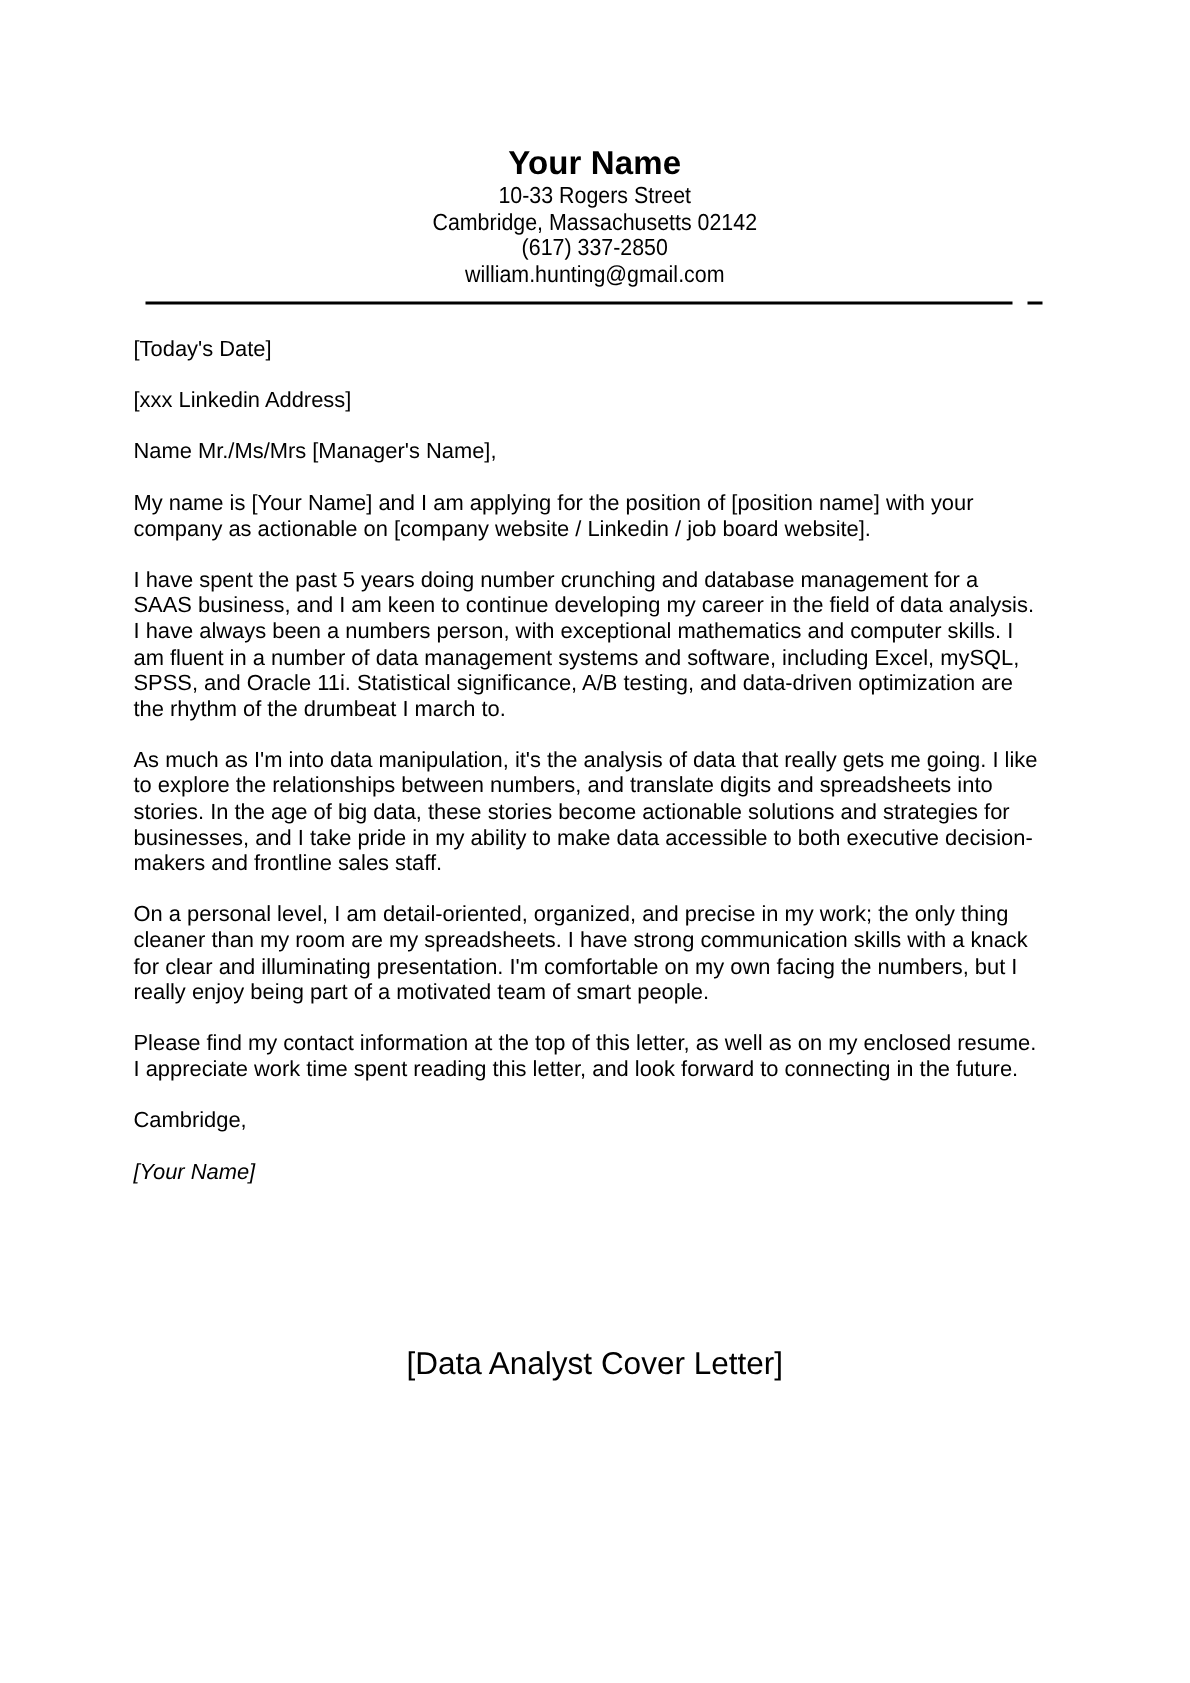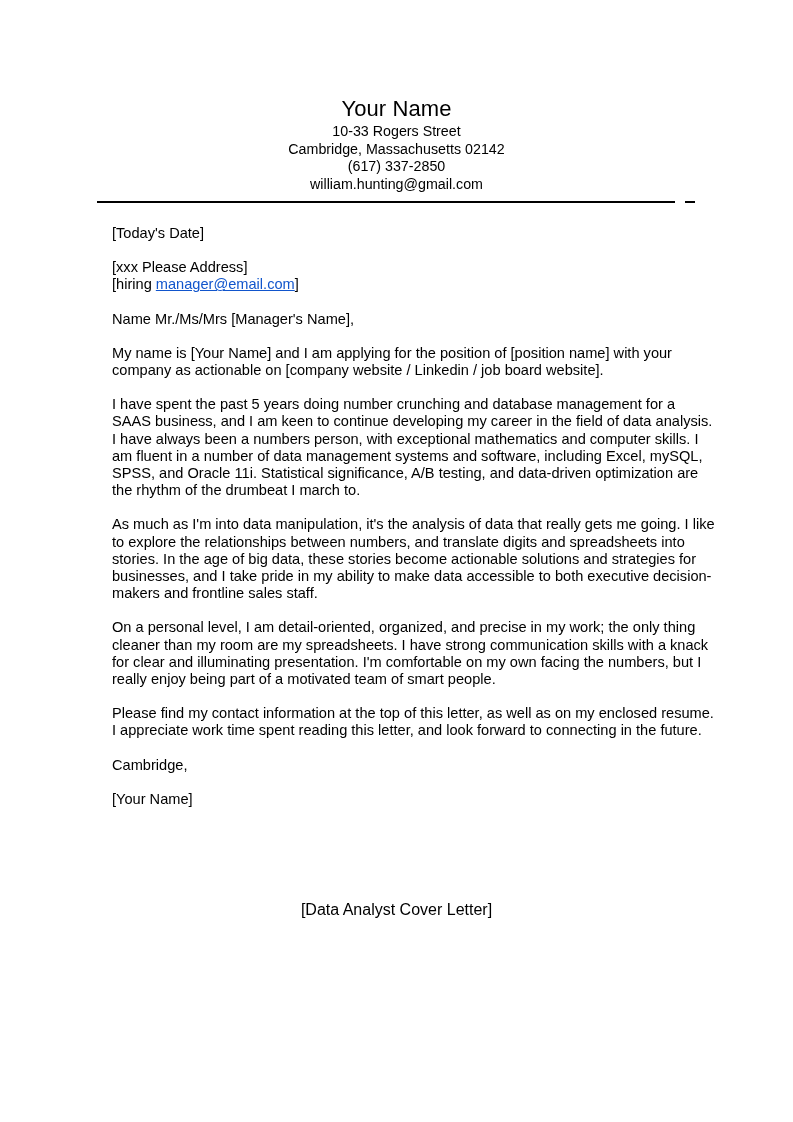--- a/index.html
+++ b/index.html
@@ -24,21 +24,21 @@
   .letterhead {
     position: absolute;
     left: 0;
     top: 96px;
     width: 793px;
     text-align: center;
   }
 
   .letterhead-name {
     font-size: 22px;
-    font-weight: normal;
+    font-weight: bold;
     line-height: 26px;
     letter-spacing: 0.1px;
     color: #000;
     margin: 0;
   }
 
   .letterhead-line {
     font-family: "Liberation Sans Narrow", "Liberation Sans", sans-serif;
     font-stretch: condensed;
     font-size: 15.5px;
@@ -72,37 +72,38 @@
     left: 588px;
     top: 2px;
     width: 10px;
     height: 2px;
     background: #000;
   }
 
   
   .letter {
     position: absolute;
-    left: 112px;
+    left: 89px;
     top: 225px;
     width: 604px;
     font-family: "Liberation Sans Narrow", "Liberation Sans", sans-serif;
     font-stretch: condensed;
     font-size: 14.6px;
     line-height: 17.2px;
     color: #000;
   }
 
   .letter p {
     margin: 0 0 17px 0;
     white-space: pre-line;
   }
 
   .letter p.tight {
     margin-bottom: 0;
+    font-style: italic;
   }
 
   .letter .block {
     margin: 0 0 17px 0;
   }
 
   .letter .block .ln {
     display: block;
     white-space: pre;
   }
@@ -113,21 +114,21 @@
   }
 
   
   .caption {
     position: absolute;
     left: 0;
     top: 897px;
     width: 793px;
     text-align: center;
     font-family: "Liberation Sans", sans-serif;
-    font-size: 16px;
+    font-size: 21px;
     line-height: 26px;
     color: #000;
   }
 </style>
 </head>
 <body>
 
 <div class="page">
 
   <div class="letterhead">
@@ -143,22 +144,21 @@
     <div class="divider-tick"></div>
   </div>
 
   <div class="letter">
 
     <div class="block">
       <span class="ln">[Today's Date]</span>
     </div>
 
     <div class="block">
-      <span class="ln">[xxx Please Address]</span>
-      <span class="ln"><span>[hiring </span><a class="email-link" href="#">manager@email.com</a><span>]</span></span>
+      <span class="ln">[xxx Linkedin Address]</span>
     </div>
 
     <p>Name Mr./Ms/Mrs [Manager's Name],</p>
     <p>My name is [Your Name] and I am applying for the position of [position name] with your company as actionable on [company website / Linkedin  / job board website].</p>
     <p>I have spent the past 5 years doing number crunching and database management for a SAAS business, and I am keen to continue developing my career in the field of data analysis. I have always been a numbers person, with exceptional mathematics and computer skills. I am fluent in a number of data management systems and software, including Excel, mySQL, SPSS, and Oracle 11i. Statistical significance, A/B testing, and data-driven optimization are the rhythm of the drumbeat I march to.</p>
     <p>As much as I'm into data manipulation, it's the analysis of data that really gets me going. I like to explore the relationships between numbers, and translate digits and spreadsheets into stories. In the age of big data, these stories become actionable solutions and strategies for businesses, and I take pride in my ability to make data accessible to both executive decision-makers and frontline sales staff.</p>
     <p>On a personal level, I am detail-oriented, organized, and precise in my work; the only thing cleaner than my room are my spreadsheets. I have strong communication skills with a knack for clear and illuminating presentation. I'm comfortable on my own facing the numbers, but I really enjoy being part of a motivated team of smart people.</p>
     <p>Please find my contact information at the top of this letter, as well as on my enclosed resume. I appreciate work time spent reading this letter, and look forward to connecting in the future.</p>
     <p>Cambridge,</p>
     <p class="tight">[Your Name]</p>

